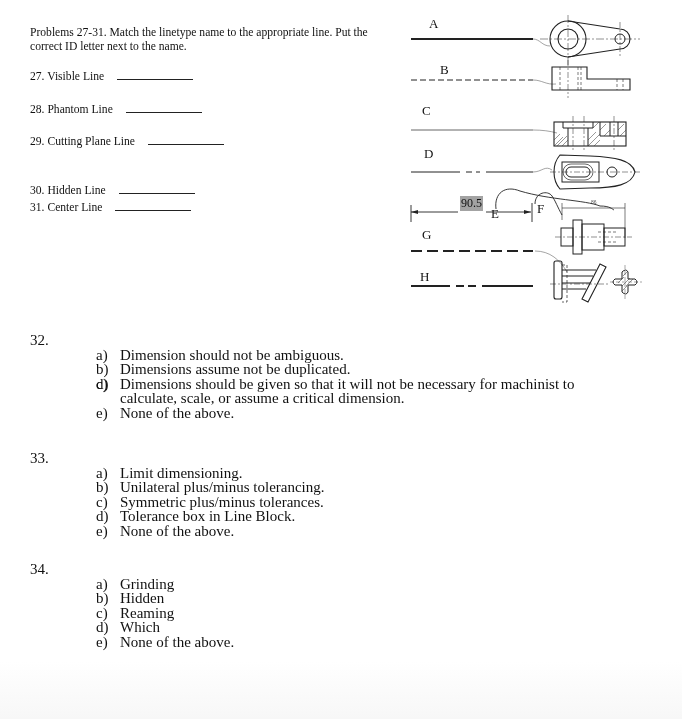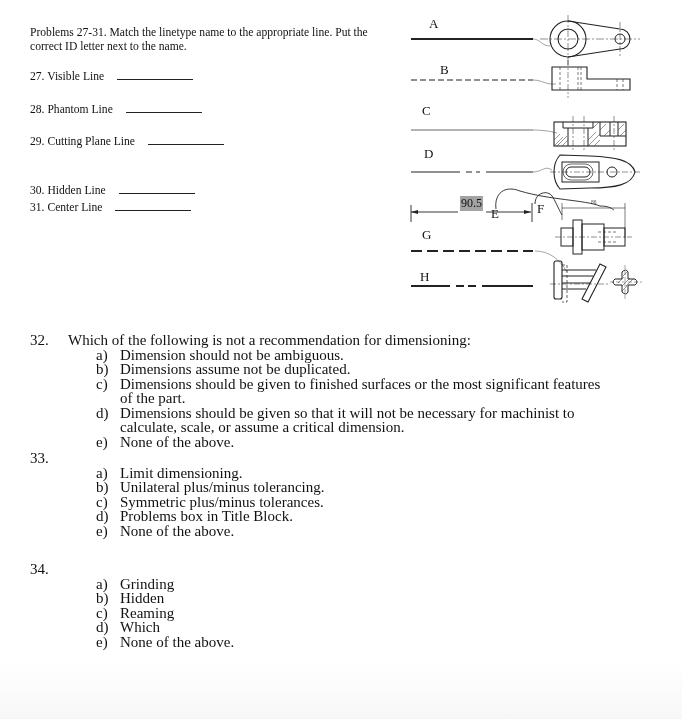--- a/index.html
+++ b/index.html
@@ -179,37 +179,36 @@
         <line x1="223" y1="266" x2="227" y2="262"></line>
       </g>
       <line x1="210" y1="272" x2="242" y2="272" stroke-width="0.4" stroke-dasharray="4,2"></line>
       <line x1="225" y1="255" x2="225" y2="290" stroke-width="0.4" stroke-dasharray="4,2"></line>
     </g>
   </svg>
 </div>
 
 <div class="abs q" style="top:333px;width:600px;height:100px">
   <span class="qnum">32.</span>
-  <span class="qtext">Which of the following is not a recommendation for dimensioning:</span>
   <div class="opts">
     <div class="opt"><span class="ol">a)</span><span>Dimension should not be ambiguous.</span></div>
     <div class="opt"><span class="ol">b)</span><span>Dimensions assume not be duplicated.</span></div>
-    <div class="opt"><span class="ol">c)</span><span>Dimensions should be given to finished surfaces or the most significant features of the part.</span></div>
+    <div class="opt"><span class="ol">c)</span></div>
     <div class="opt"><span class="ol">d)</span><span>Dimensions should be given so that it will not be necessary for machinist to calculate, scale, or assume a critical dimension.</span></div>
     <div class="opt"><span class="ol">e)</span><span>None of the above.</span></div>
   </div>
 </div>
 
 <div class="abs q" style="top:451px;width:600px;height:90px">
   <span class="qnum">33.</span>
   <div class="opts">
     <div class="opt"><span class="ol">a)</span><span>Limit dimensioning.</span></div>
     <div class="opt"><span class="ol">b)</span><span>Unilateral plus/minus tolerancing.</span></div>
     <div class="opt"><span class="ol">c)</span><span>Symmetric plus/minus tolerances.</span></div>
-    <div class="opt"><span class="ol">d)</span><span>Problems box in Title Block.</span></div>
+    <div class="opt"><span class="ol">d)</span><span>Tolerance box in Line Block.</span></div>
     <div class="opt"><span class="ol">e)</span><span>None of the above.</span></div>
   </div>
 </div>
 
 <div class="abs q" style="top:562px;width:600px;height:90px">
   <span class="qnum">34.</span>
   <div class="opts">
     <div class="opt"><span class="ol">a)</span><span>Grinding</span></div>
     <div class="opt"><span class="ol">b)</span><span>Hidden</span></div>
     <div class="opt"><span class="ol">c)</span><span>Reaming</span></div>

